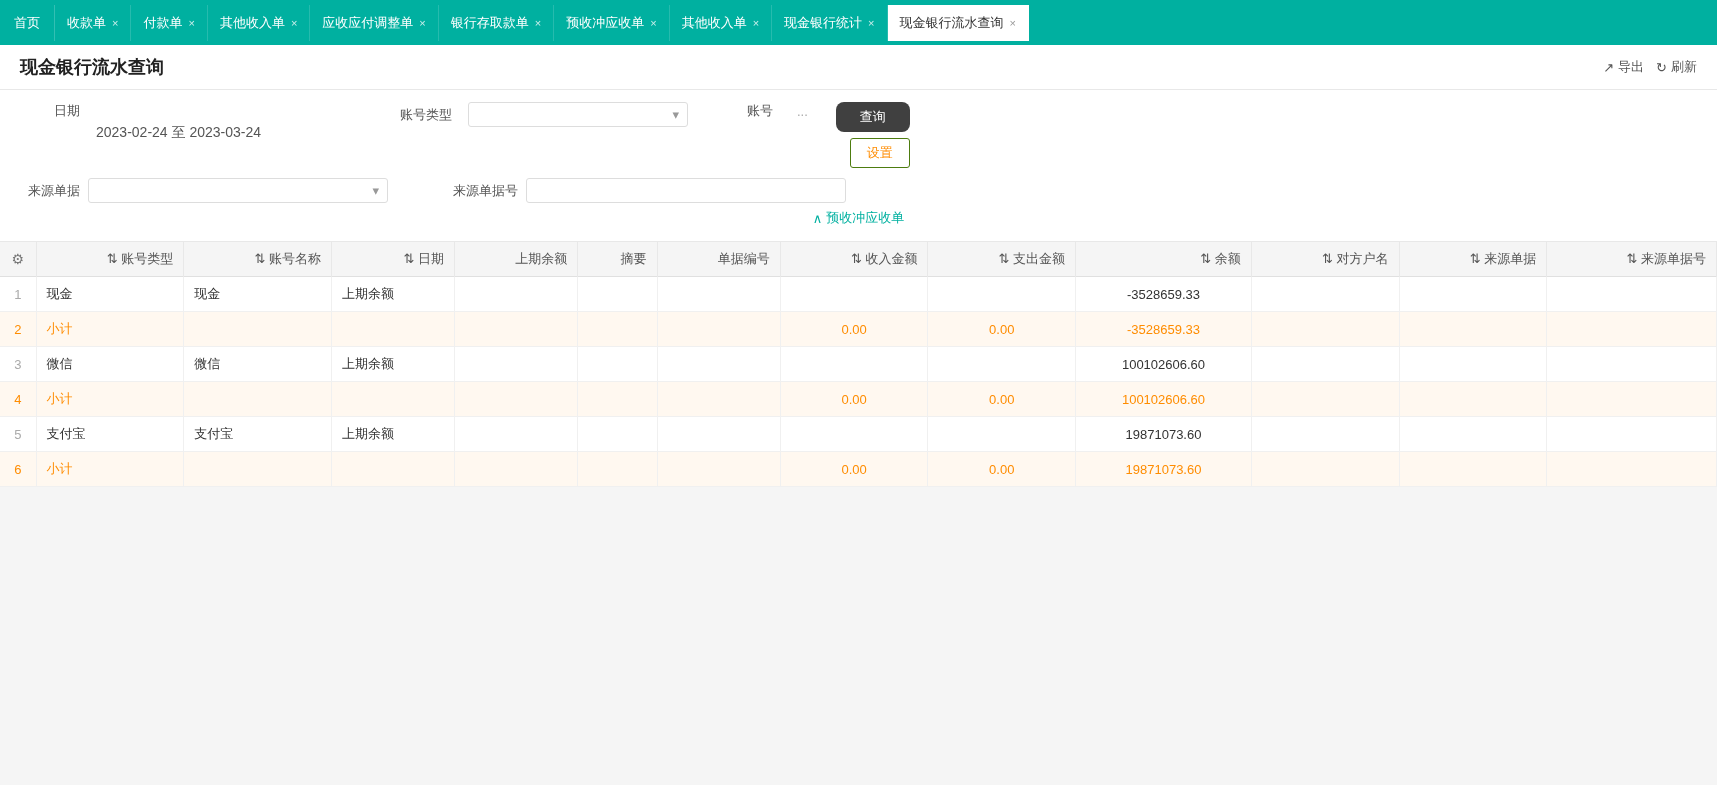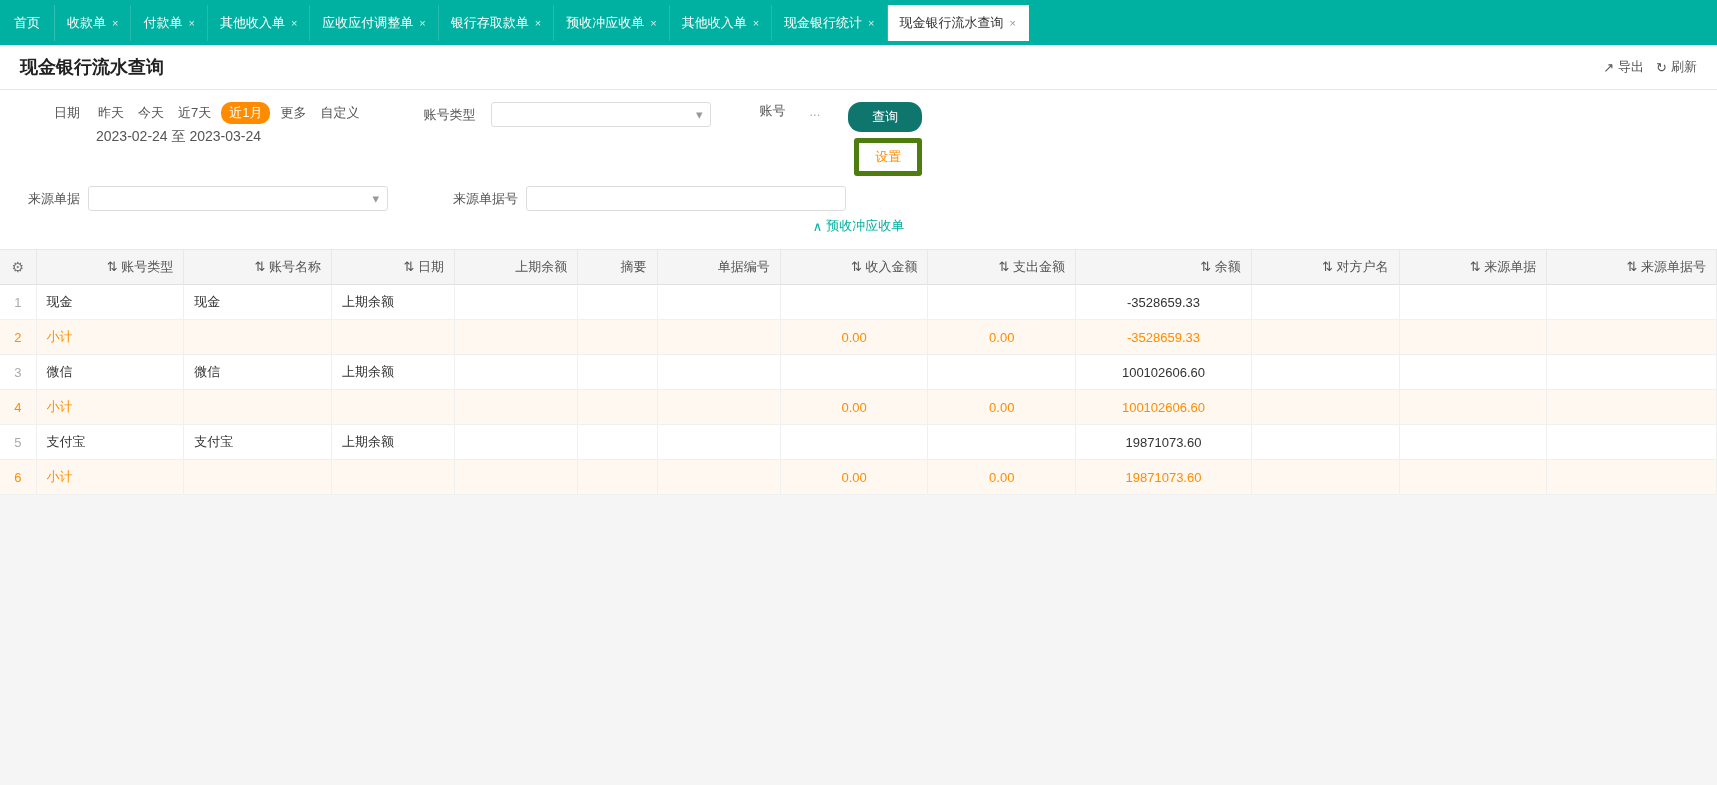--- a/index.html
+++ b/index.html
@@ -133,32 +133,32 @@
       padding: 4px 8px;
       min-width: 300px;
       color: #333;
       outline: none;
     }
     .filter-dots {
       color: #aaa;
       margin: 0 8px;
     }
     .btn-query {
-      background: #0f766e;
+      background: #404040;
       color: #fff;
       border: none;
-      border-radius: 13px;
+      border-radius: 8px;
       padding: 6px 24px;
       cursor: pointer;
       font-size: 13px;
     }
     .btn-settings {
       background: #fff;
       color: #ff8c00;
-      border: 5px solid #4d7c0f;
+      border: 1px solid #4d7c0f;
       border-radius: 3px;
       padding: 5px 16px;
       cursor: pointer;
       font-size: 13px;
     }
     .filter-row-2 {
       display: flex;
       align-items: center;
       gap: 20px;
     }
@@ -291,43 +291,35 @@
     </div>
   </div>
 </div>
 
 <div class="filter-area">
   <div class="filter-row" style="align-items:flex-start;">
 
     <div style="display:flex;flex-direction:column;gap:4px;min-width:320px;">
       <div style="display:flex;align-items:center;gap:6px;">
         <span class="filter-label">日期</span>
-        <div class="date-shortcuts">
-          <span class="date-shortcut">昨天</span>
-          <span class="date-shortcut">今天</span>
-          <span class="date-shortcut">近7天</span>
-          <span class="date-shortcut active">近1月</span>
-          <span class="date-shortcut">更多</span>
-          <span class="date-shortcut">自定义</span>
-        </div>
       </div>
       <div style="padding-left:68px;">
         <span class="date-range">2023-02-24 至 2023-03-24</span>
       </div>
     </div>
 
     <div style="display:flex;align-items:center;margin-left:60px;gap:8px;">
       <span class="filter-label" style="min-width:50px;">账号类型</span>
       <div class="filter-select" style="min-width:220px;">
         <span></span>
         <span class="arrow">▾</span>
       </div>
     </div>
 
-    <div style="display:flex;align-items:center;margin-left:44px;gap:8px;">
+    <div style="display:flex;align-items:center;margin-left:55px;gap:8px;">
       <span class="filter-label" style="min-width:30px;">账号</span>
       <span class="filter-dots">...</span>
     </div>
 
     <div class="right-actions">
       <button class="btn-query">查询</button>
       <button class="btn-settings">设置</button>
     </div>
   </div>
 

